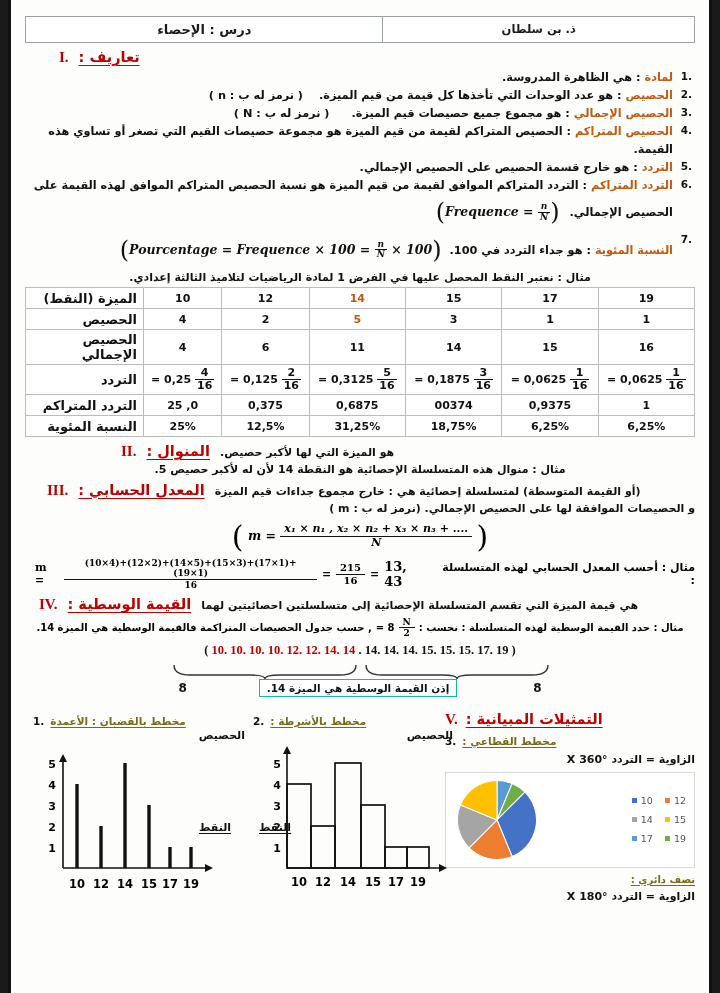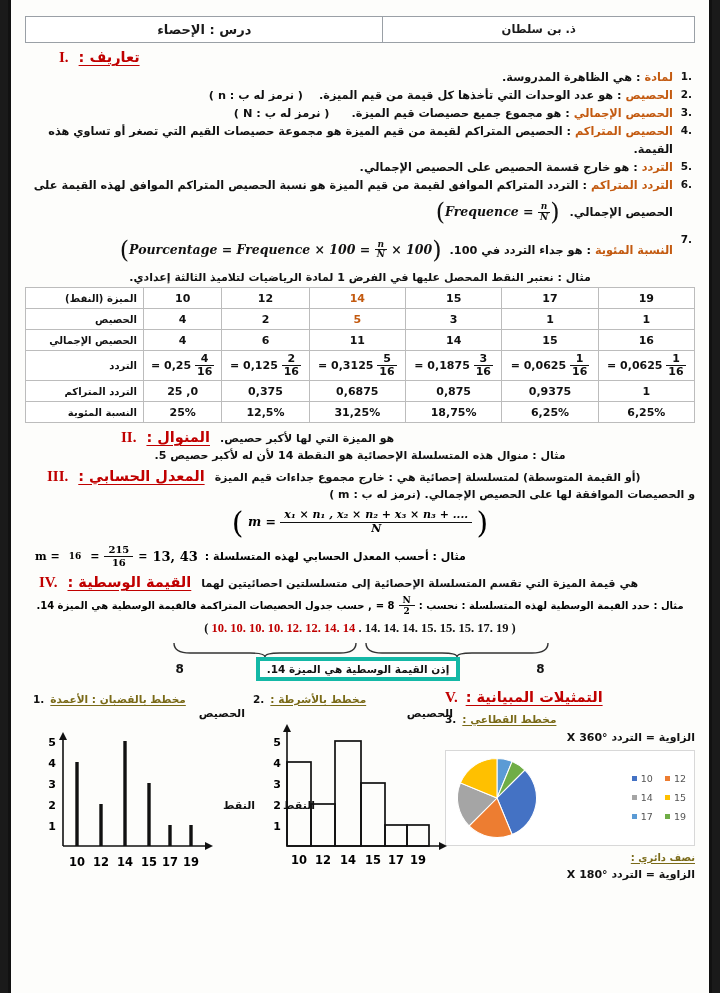--- a/index.html
+++ b/index.html
@@ -67,52 +67,52 @@
   .paren-wrap .par { font-style:normal; font-size:24px; vertical-align:middle; font-weight:400; }
   
   table.data {
     width:100%; border-collapse:collapse; margin:3px 0 6px 0;
     background:#fff; font-size:11px;
   }
   table.data td, table.data th {
     border:1px solid #bcbcbc; text-align:center; padding:2px 1px;
     color:#111; font-weight:bold; height:21px;
   }
-  table.data td.lbl { width:118px; font-size:10px; text-align:right; padding-right:6px; }
+  table.data td.lbl { width:118px; font-size:13px; text-align:right; padding-right:6px; }
   table.data td.hl { color:#c35a10; }
   table.data tr.frow td { height:30px; }
   
   .ex { font-size:11px; font-weight:bold; color:#111; margin:3px 0; }
   .ex-u { text-decoration:underline; text-underline-offset:2px; }
   
   .formula { text-align:center; margin:4px 0; direction:ltr;
              font-family:"DejaVu Serif",serif; font-weight:bold; font-size:12px; }
   .eqline { display:flex; align-items:center; justify-content:center; gap:5px; direction:ltr;
             font-family:"DejaVu Serif",serif; font-weight:bold; }
   .fracb { display:inline-block; text-align:center; line-height:1.15; vertical-align:middle; }
   .fracb .n { display:block; border-bottom:1.4px solid #111; padding:0 4px; }
   .fracb .d { display:block; padding:0 4px; }
   
   .seq-wrap { position:relative; margin:4px 0 2px 0; height:66px; }
   .seq { text-align:center; direction:ltr; font-size:12.5px; font-weight:bold; color:#111;
          font-family:"Liberation Serif",serif; }
   .seq .red { color:#c00000; }
   .eight { font-weight:bold; font-size:12px; color:#111; }
   .concl {
-    display:inline-block; border:4px solid #14b8a6; background:#fff;
+    display:inline-block; border:1px solid #14b8a6; background:#fff;
     padding:2px 7px; font-size:10.5px; font-weight:bold; color:#111;
   }
   
   .charts { position:relative; height:218px; margin-top:2px; }
   .panel { position:absolute; top:0; }
   .chart-head { font-size:10.5px; font-weight:bold; color:#7a6a18;
                 text-decoration:underline; text-underline-offset:2px; }
   .chart-num { color:#111; font-weight:bold; font-size:10.5px; direction:ltr; }
   .axis-lbl { font-size:11px; font-weight:bold; color:#111; }
-  .axis-lbl.u { text-underline-offset:2px;margin-left:24px; }
+  .axis-lbl.u { text-decoration:underline; text-underline-offset:2px; }
   
   .pie-card { border:1px solid #d8d8d8; background:#fff; }
   .legend-grid { display:grid; grid-template-columns:auto auto; gap:8px 12px; direction:ltr; }
   .lg-item { display:flex; align-items:center; gap:4px; font-size:9.5px; color:#555; }
   .lg-sq { width:5px; height:5px; }
   .ang-line { font-size:11px; font-weight:bold; color:#111; direction:rtl; }
   .sub-head { font-size:10px; font-weight:bold; color:#7a6a18; direction:rtl;
               text-decoration:underline; text-underline-offset:2px;}
 </style>
 </head>
@@ -215,21 +215,21 @@
       <td><span class="frac bigfrac"><span class="n">1</span><span class="d">16</span></span> <span class="ltr">= 0,0625</span></td>
       <td><span class="frac bigfrac"><span class="n">3</span><span class="d">16</span></span> <span class="ltr">= 0,1875</span></td>
       <td><span class="frac bigfrac"><span class="n">5</span><span class="d">16</span></span> <span class="ltr">= 0,3125</span></td>
       <td><span class="frac bigfrac"><span class="n">2</span><span class="d">16</span></span> <span class="ltr">= 0,125</span></td>
       <td><span class="frac bigfrac"><span class="n">4</span><span class="d">16</span></span> <span class="ltr">= 0,25</span></td>
       <td class="lbl">التردد</td>
     </tr>
     <tr>
       <td>1</td>
       <td>0,9375</td>
-      <td>0,875</td>
+      <td>00374</td>
       <td>0,6875</td>
       <td>0,375</td>
       <td>0, 25</td>
       <td class="lbl">التردد المتراكم</td>
     </tr>
     <tr>
       <td>6,25%</td>
       <td>6,25%</td>
       <td>18,75%</td>
       <td>31,25%</td>
@@ -259,20 +259,21 @@
       <span>m =</span>
       <span class="fracb" style="font-size:11px"><span class="n">x₁ × n₁ , x₂ × n₂ +  x₃ × n₃ + ....</span><span class="d">N</span></span>
       <span class="par" style="font-size:30px">)</span></span>
   </div>
 
   <div class="eqline" style="justify-content:flex-end; font-size:11px; gap:7px; direction:rtl; padding-left:10px">
     <span style="font-family:'DejaVu Sans',sans-serif; font-weight:bold; font-size:11px">مثال : أحسب المعدل الحسابي لهذه المتسلسلة :</span>
     <span class="ltr" style="display:inline-flex; align-items:center; gap:5px">
       <span>m =</span>
       <span class="fracb" style="font-size:9px">
+          <span class="n">(10×4)+(12×2)+(14×5)+(15×3)+(17×1)+(19×1)</span>
           <span class="d">16</span>
         </span>
       <span>=</span>
       <span class="fracb" style="font-size:10px">
           <span class="n">215</span>
           <span class="d">16</span>
         </span>
       <span>=</span>
       <span style="font-size:13px">13, 43</span>
     </span>

